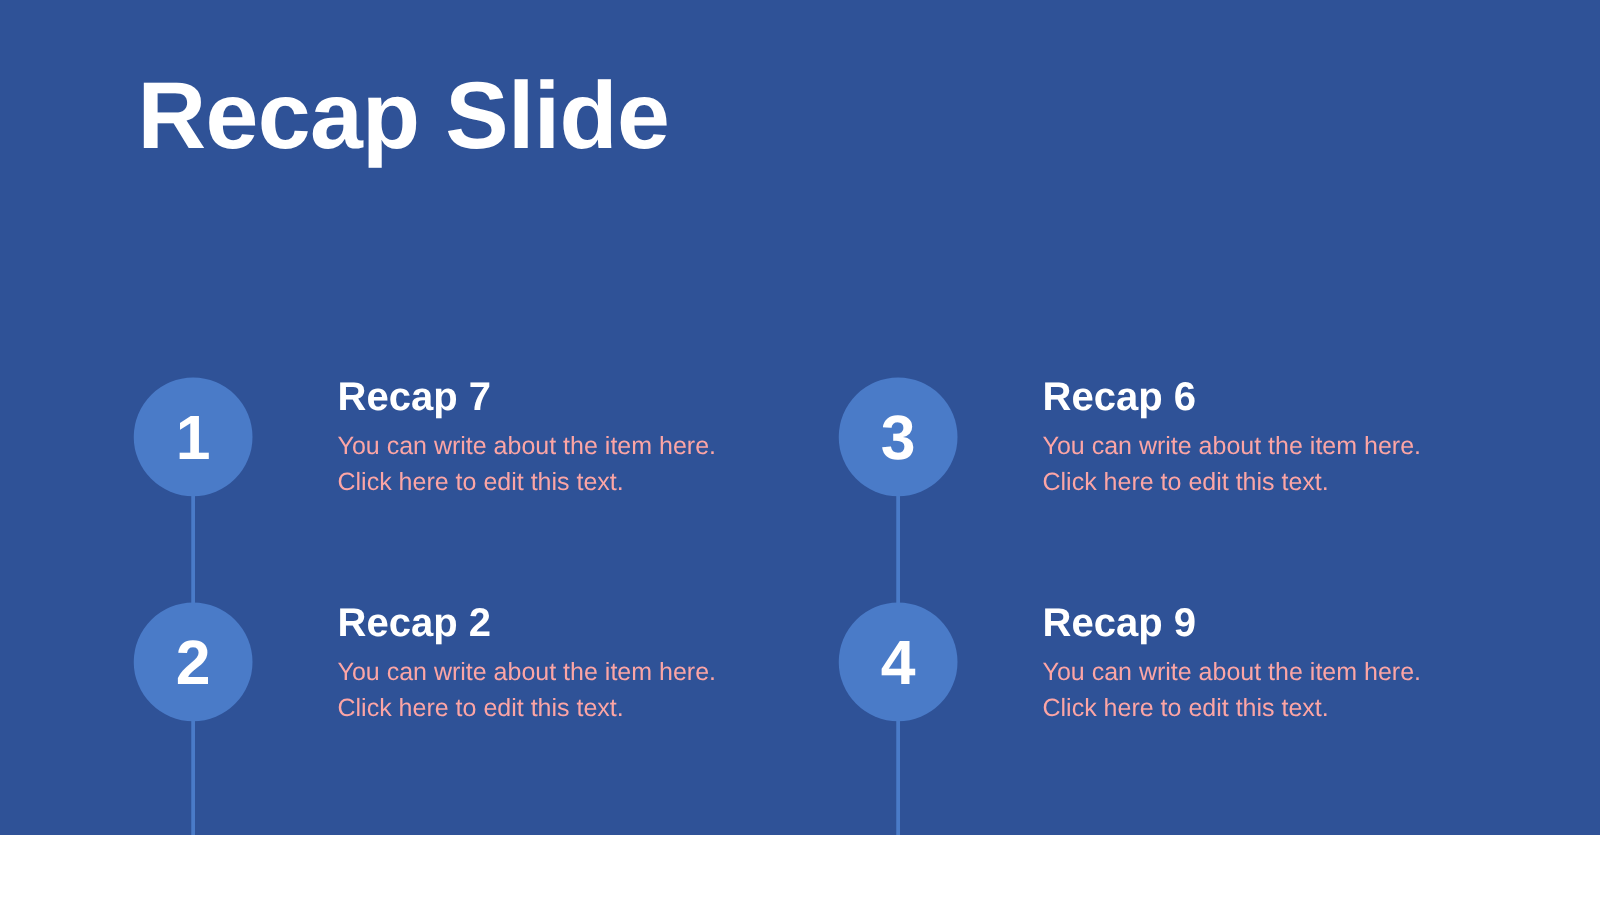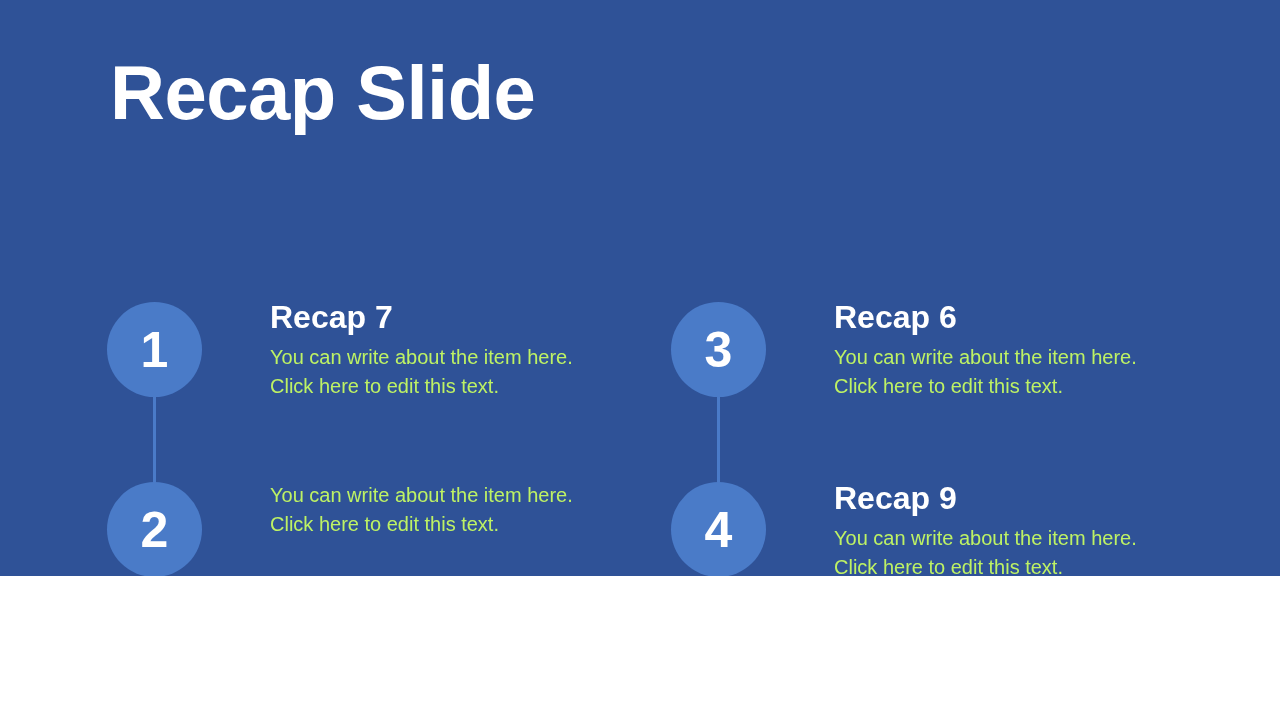--- a/index.html
+++ b/index.html
@@ -9,21 +9,21 @@
   body {
     width: 1280px;
     height: 720px;
     overflow: hidden;
     font-family: "Liberation Sans", sans-serif;
   }
 
   #slide {
     position: relative;
     width: 1280px;
-    height: 576px;
+    height: 668px;
     background: #2f5297;
     overflow: hidden;
   }
 
   
   .slide-title {
     position: absolute;
     left: 110px;
     top: 55px;
     font-size: 76px;
@@ -71,21 +71,21 @@
     font-weight: bold;
     color: #ffffff;
     line-height: 1.08;
     margin: 0 0 8px 0;
     white-space: nowrap;
   }
 
   .step-text {
     font-size: 20px;
     font-weight: normal;
-    color: #bef264;
+    color: #fca5a5;
     line-height: 1.47;
     margin: 0;
   }
 
   
   .pos-c1 { left: 107px; top: 302px; }
   .pos-c2 { left: 107px; top: 482px; }
   .pos-c3 { left: 671px; top: 302px; }
   .pos-c4 { left: 671px; top: 482px; }
 
@@ -109,20 +109,21 @@
   </div>
   <div class="step-body pos-t1">
     <div class="step-heading">Recap 7</div>
     <div class="step-text">You can write about the item here. Click here to edit this text.</div>
   </div>
 
   <div class="step-circle pos-c2">
     <span>2</span>
   </div>
   <div class="step-body pos-t2">
+    <div class="step-heading">Recap 2</div>
     <div class="step-text">You can write about the item here. Click here to edit this text.</div>
   </div>
 
   <div class="step-circle pos-c3">
     <span>3</span>
   </div>
   <div class="step-body pos-t3">
     <div class="step-heading">Recap 6</div>
     <div class="step-text">You can write about the item here. Click here to edit this text.</div>
   </div>

